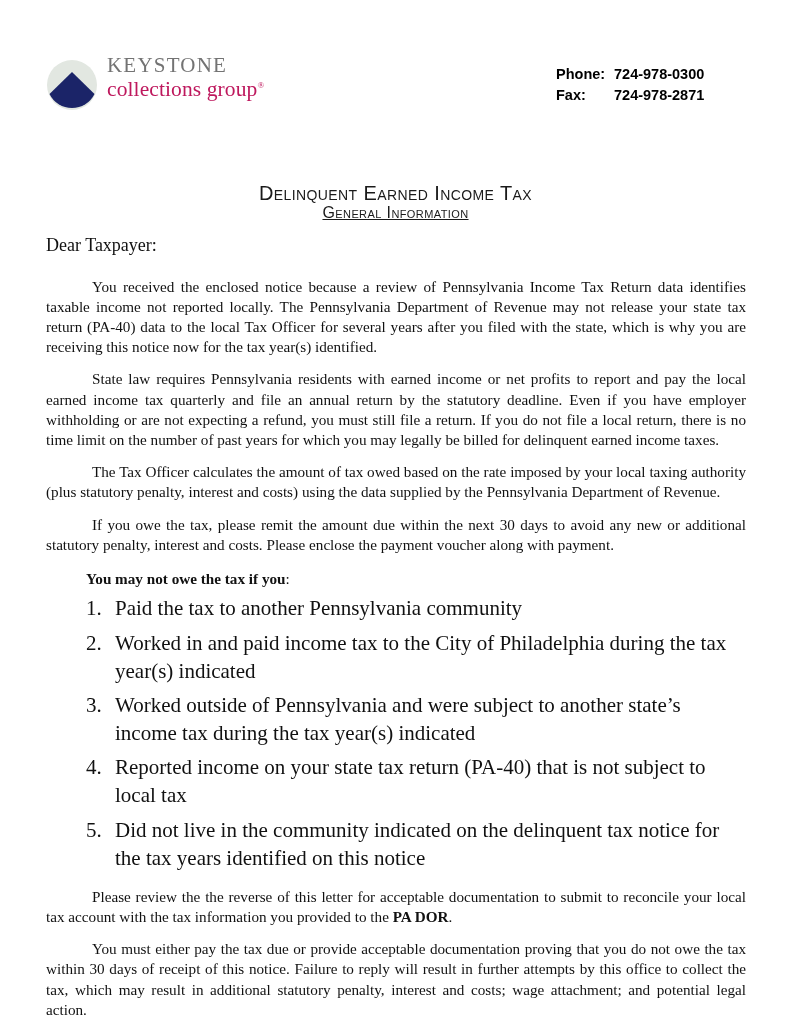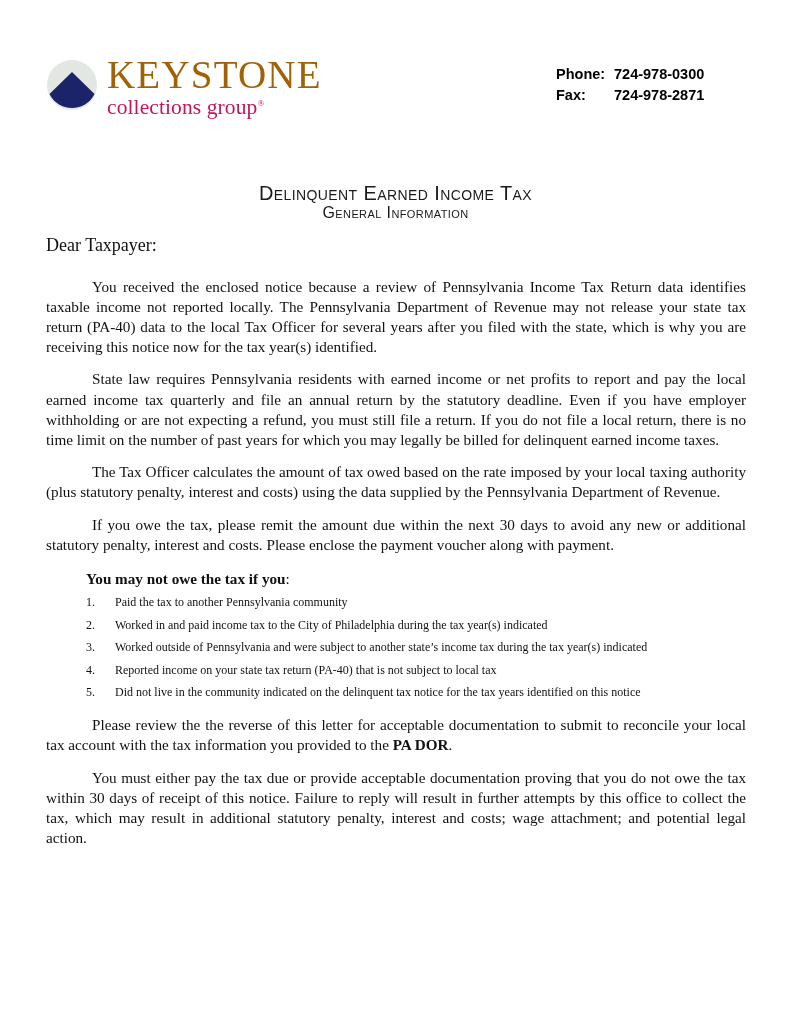--- a/index.html
+++ b/index.html
@@ -41,23 +41,23 @@
     margin-top: 4px;
   }
 
   .brand-text {
     margin-left: 9px;
     line-height: 1;
   }
 
   .brand-keystone {
     font-family: "Liberation Serif", "DejaVu Serif", serif;
-    font-size: 39px;
+    font-size: 21px;
     letter-spacing: 1.2px;
-    color: #a16207;
+    color: #737373;
     line-height: 1;
     display: block;
     font-weight: 400;
   }
 
   .brand-sub {
     font-family: "Liberation Serif", "DejaVu Serif", serif;
     font-size: 21.5px;
     color: #be185d;
     display: block;
@@ -111,20 +111,21 @@
     top: 205px;
     left: 0;
     width: 791px;
     text-align: center;
     font-family: "Liberation Sans", "DejaVu Sans", sans-serif;
     font-size: 16px;
     font-variant: small-caps;
     letter-spacing: 0.4px;
     color: #1a1a1a;
     line-height: 1;
+    text-decoration: underline;
   }
 
   
   .body-area {
     position: absolute;
     top: 234px;
     left: 46px;
     width: 700px;
   }
 
@@ -153,21 +154,21 @@
   .list-heading .plain { font-weight: normal; }
 
   ol.reasons {
     margin: 0 0 14px 0;
     padding: 0 0 0 40px;
     list-style: none;
     counter-reset: reason;
   }
   ol.reasons li {
     counter-increment: reason;
-    font-size: 12px;
+    font-size: 21px;
     line-height: 1.33;
     margin-bottom: 6.5px;
     position: relative;
     padding-left: 29px;
   }
   ol.reasons li::before {
     content: counter(reason) ".";
     position: absolute;
     left: 0;
     top: 0;

